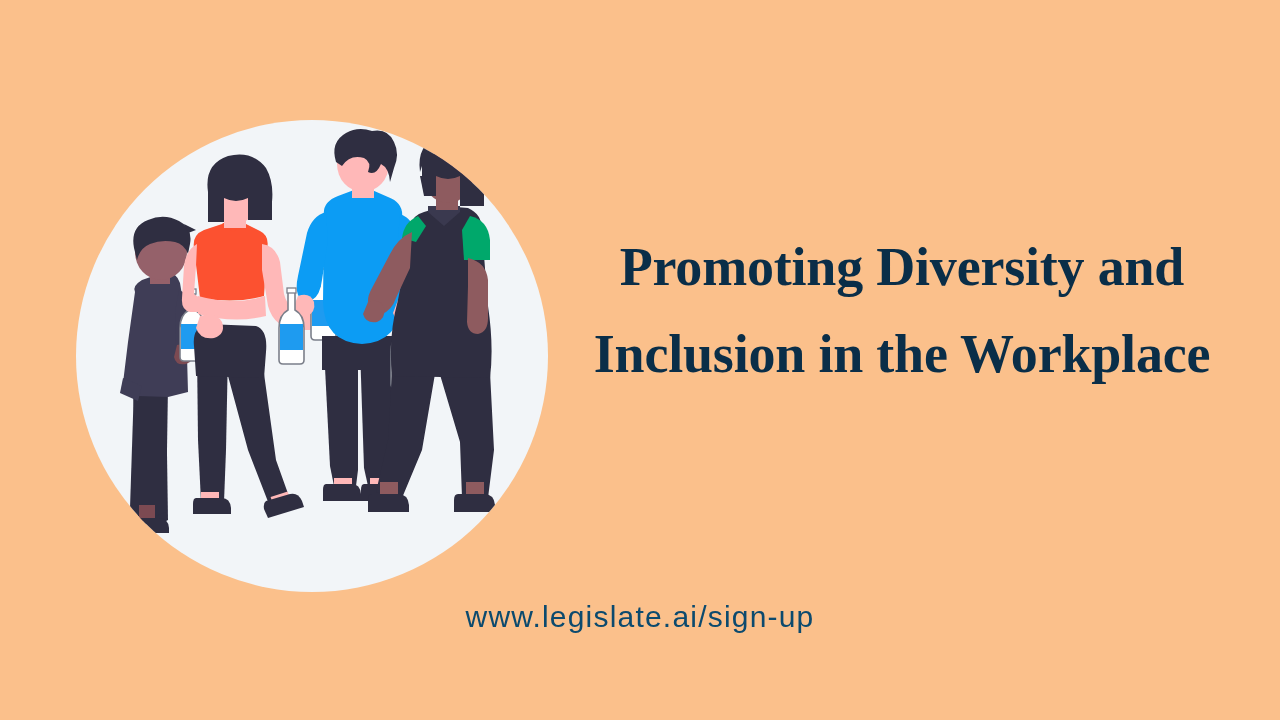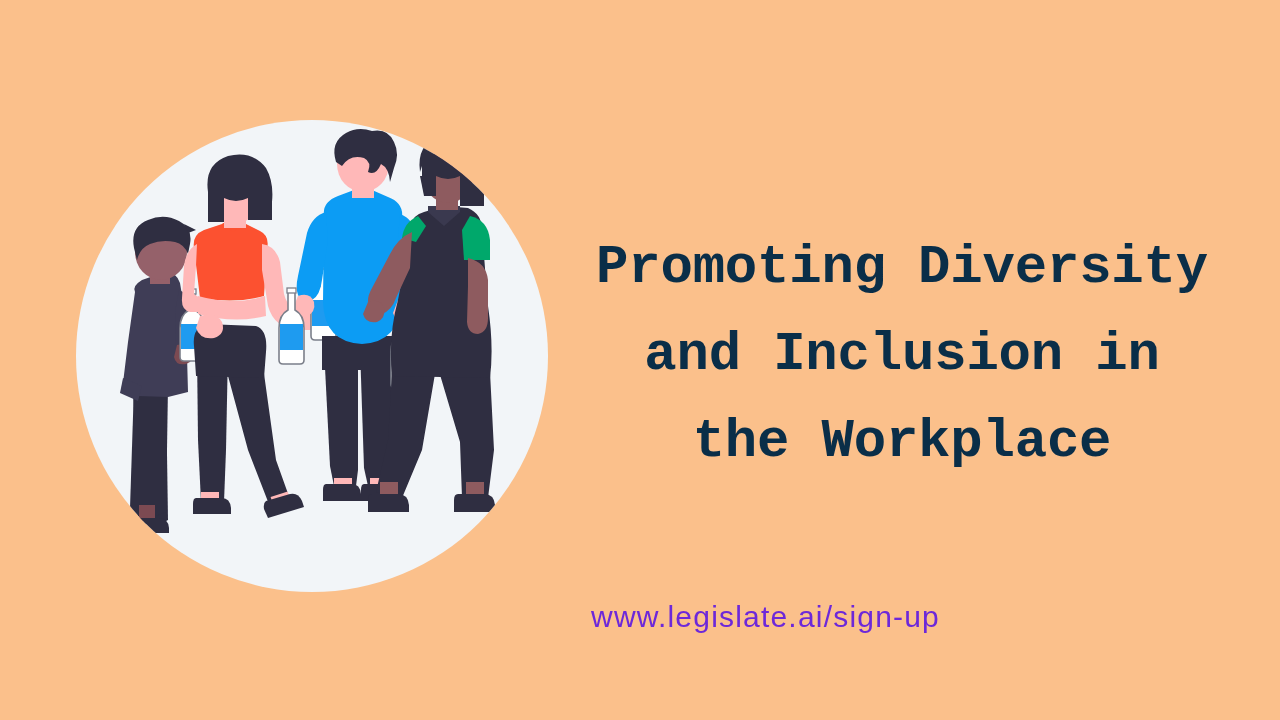--- a/index.html
+++ b/index.html
@@ -41,36 +41,36 @@
   .text-block {
     position: absolute;
     left: 588px;
     top: 224px;
     width: 628px;
     text-align: center;
   }
   .headline {
     margin: 0;
     color: #0A2E48;
-    font-family: Liberation Mono, monospace;
+    font-family: Liberation Serif, serif;
     font-size: 54px;
     font-weight: 700;
     line-height: 87px;
     letter-spacing: -0.2px;
     text-align: center;
     white-space: pre-line;
   }
 
   .url-line {
     position: absolute;
     left: 340px;
     top: 600px;
     width: 600px;
-    text-align: right;
-    color: #6d28d9;
+    text-align: center;
+    color: #0c4a6e;
     font-family: "Liberation Sans", sans-serif;
     font-size: 30px;
     font-weight: 400;
     letter-spacing: 1.2px;
   }
 </style>
 </head>
 <body>
 
 <div id="slide">

